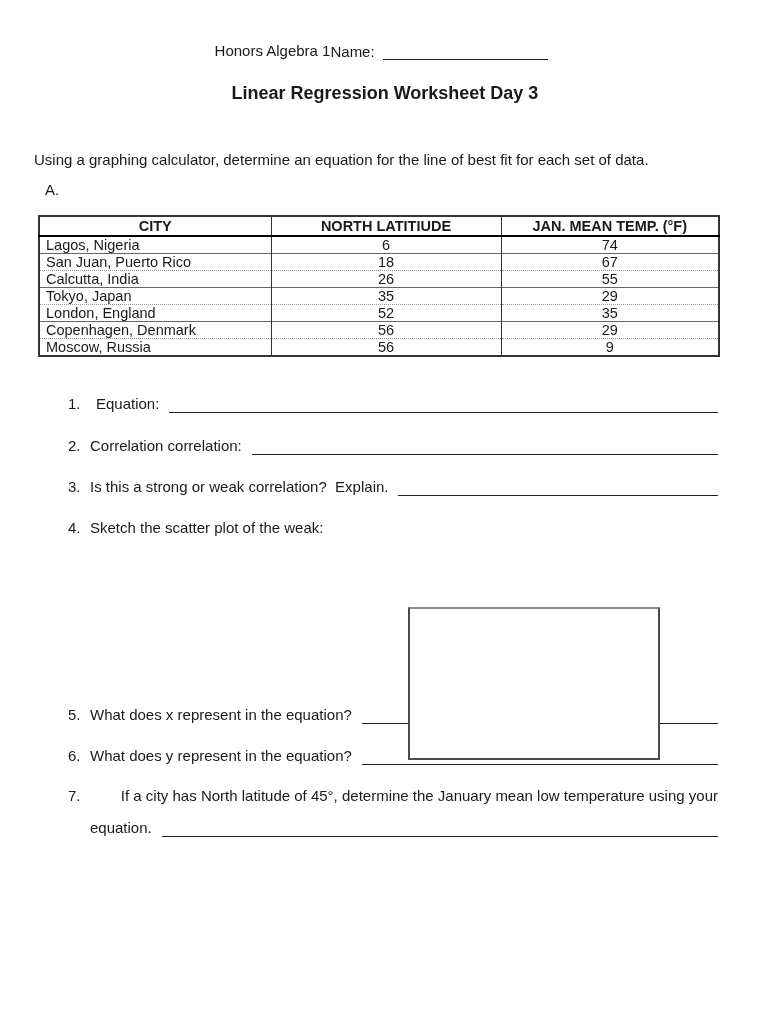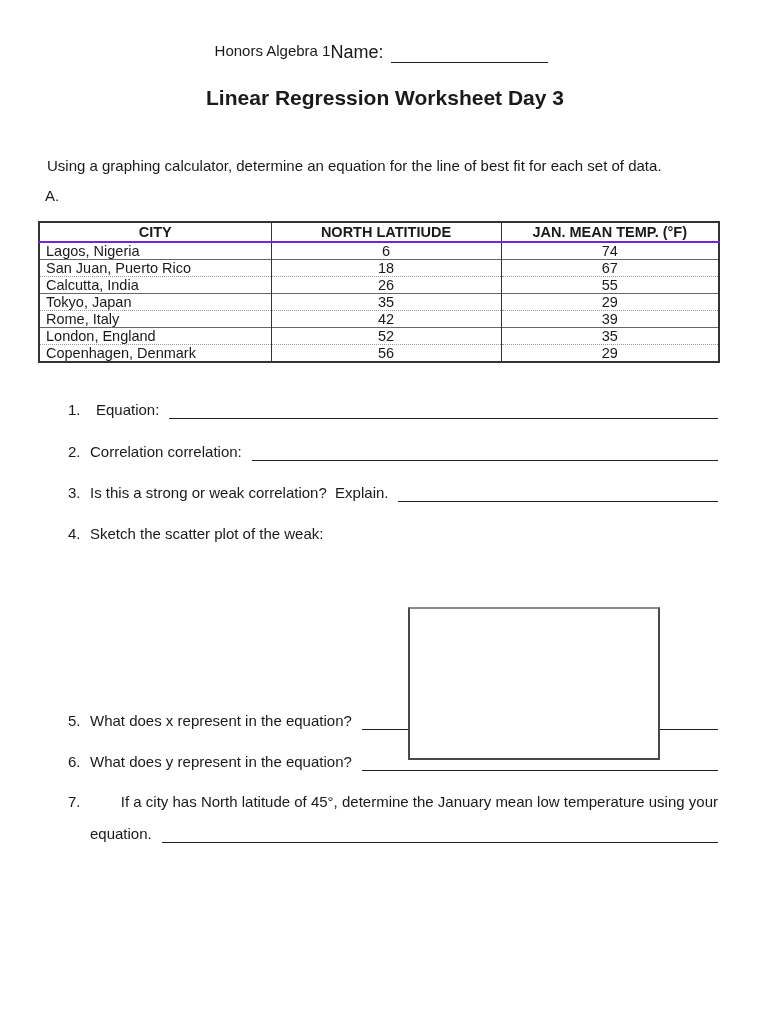--- a/index.html
+++ b/index.html
@@ -16,33 +16,33 @@
     background: #ffffff;
   }
   .txt { font-size: 15px; line-height: 18px; white-space: pre-wrap; }
 
   
   .top-row {
     display: flex; justify-content: center;
     margin: 42px 52px 0 45px;
   }
   .name-group { display: flex; width: 218px; align-items: flex-end; }
-  .name-group .lbl { font-size: 18px; }
+  .name-group .lbl { font-size: 15px; }
   .name-blank {
     flex: 1; margin-left: 8px; height: 17px;
     border-bottom: 1.5px solid #222;
   }
 
   .doc-title {
     margin-top: 23px;
     text-align: center;
-    font-size: 21px; font-weight: bold;
-  }
-
-  .instruction { margin: 47px 52px 0 47px; }
+    font-size: 18px; font-weight: bold;
+  }
+
+  .instruction { margin: 47px 52px 0 34px; }
   .section-label { margin: 12px 52px 0 45px; }
 
   
   table.data {
     margin: 16px 0 0 38px;
     width: 680px;
     border-collapse: collapse;
     border: 2px solid #333;
     table-layout: fixed;
   }
@@ -53,21 +53,21 @@
     border-left: 1px solid #333;
     vertical-align: middle;
     white-space: pre;
   }
   table.data th:first-child, table.data td:first-child { border-left: none; }
   table.data col.c1 { width: 232px; }
   table.data col.c2 { width: 230px; }
   table.data col.c3 { width: 218px; }
   table.data thead th {
     font-weight: bold; text-align: center;
-    border-bottom: 2px solid #6d28d9;
+    border-bottom: 2px solid #000000;
     height: 20px;
   }
   table.data td { text-align: center; }
   table.data td.city { text-align: left; }
   table.data tbody tr { border-bottom: 1px solid #666; }
   table.data tbody tr:nth-child(even) { border-bottom: 1px dotted #999; }
   table.data tbody tr:last-child { border-bottom: none; }
 
   
   .q {
@@ -149,33 +149,33 @@
         <td class="city">Calcutta, India</td>
         <td>26</td>
         <td>55</td>
       </tr>
       <tr>
         <td class="city">Tokyo, Japan</td>
         <td>35</td>
         <td>29</td>
       </tr>
       <tr>
-        <td class="city">Rome, Italy</td>
-        <td>42</td>
-        <td>39</td>
-      </tr>
-      <tr>
         <td class="city">London, England</td>
         <td>52</td>
         <td>35</td>
       </tr>
       <tr>
         <td class="city">Copenhagen, Denmark</td>
         <td>56</td>
         <td>29</td>
+      </tr>
+      <tr>
+        <td class="city">Moscow, Russia</td>
+        <td>56</td>
+        <td>9</td>
       </tr>
     </tbody>
   </table>
 
   <div class="q q1">
     <span class="qnum">1.</span>
     <span class="qlabel pad">Equation:</span>
     <span class="blank"></span>
   </div>
 

